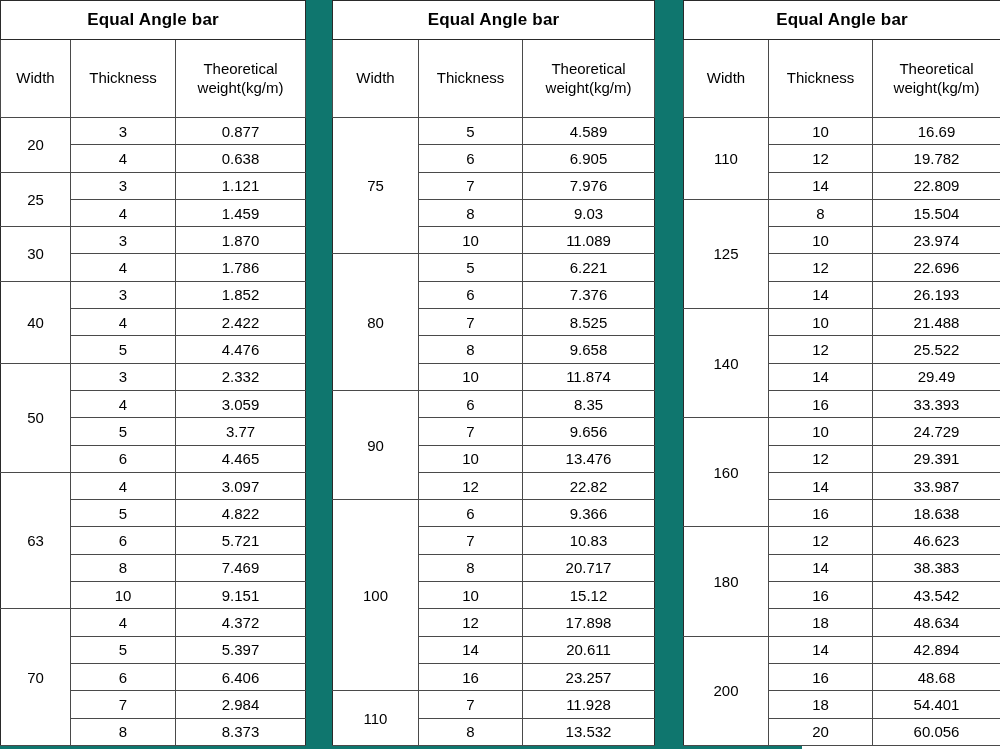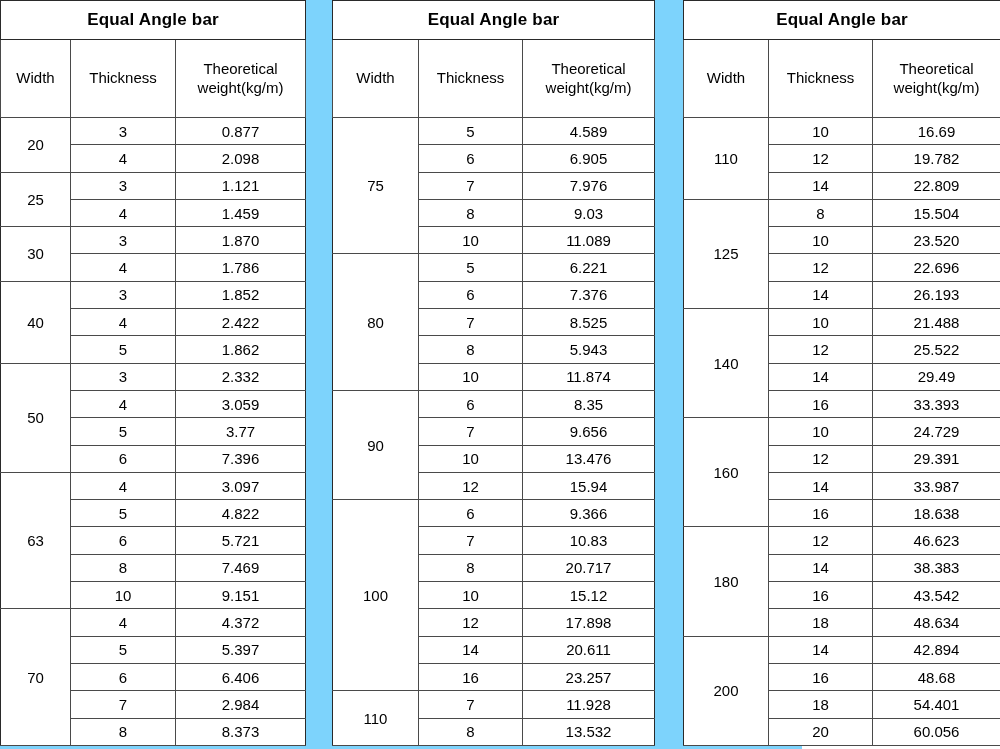--- a/index.html
+++ b/index.html
@@ -11,21 +11,21 @@
     width: 1000px;
     height: 749px;
     font-family: "Liberation Sans", sans-serif;
     color: #000000;
     overflow: hidden;
   }
   #page {
     position: relative;
     width: 802px;
     height: 749px;
-    background: #7dd3fc;
+    background: #0f766e;
     text-decoration: underline;
   }
   .table-wrap {
     position: absolute;
     top: 0;
     height: 749px;
     box-sizing: border-box;
   }
   .angle-table {
     border-collapse: collapse;
@@ -111,21 +111,21 @@
               <div class="">weight(kg/m)</div>
             </th>
           </tr>
           <tr class="group-start">
             <td class="width-cell" rowspan="2">20</td>
             <td class="thick-cell">3</td>
             <td class="weight-cell">0.877</td>
           </tr>
           <tr>
             <td class="thick-cell">4</td>
-            <td class="weight-cell">2.098</td>
+            <td class="weight-cell">0.638</td>
           </tr>
           <tr class="group-start">
             <td class="width-cell" rowspan="2">25</td>
             <td class="thick-cell">3</td>
             <td class="weight-cell">1.121</td>
           </tr>
           <tr>
             <td class="thick-cell">4</td>
             <td class="weight-cell">1.459</td>
           </tr>
@@ -142,38 +142,38 @@
             <td class="width-cell" rowspan="3">40</td>
             <td class="thick-cell">3</td>
             <td class="weight-cell">1.852</td>
           </tr>
           <tr>
             <td class="thick-cell">4</td>
             <td class="weight-cell">2.422</td>
           </tr>
           <tr>
             <td class="thick-cell">5</td>
-            <td class="weight-cell">1.862</td>
+            <td class="weight-cell">4.476</td>
           </tr>
           <tr class="group-start">
             <td class="width-cell" rowspan="4">50</td>
             <td class="thick-cell">3</td>
             <td class="weight-cell">2.332</td>
           </tr>
           <tr>
             <td class="thick-cell">4</td>
             <td class="weight-cell">3.059</td>
           </tr>
           <tr>
             <td class="thick-cell">5</td>
             <td class="weight-cell">3.77</td>
           </tr>
           <tr>
             <td class="thick-cell">6</td>
-            <td class="weight-cell">7.396</td>
+            <td class="weight-cell">4.465</td>
           </tr>
           <tr class="group-start">
             <td class="width-cell" rowspan="5">63</td>
             <td class="thick-cell">4</td>
             <td class="weight-cell">3.097</td>
           </tr>
           <tr>
             <td class="thick-cell">5</td>
             <td class="weight-cell">4.822</td>
           </tr>
@@ -262,42 +262,42 @@
           <tr>
             <td class="thick-cell">6</td>
             <td class="weight-cell">7.376</td>
           </tr>
           <tr>
             <td class="thick-cell">7</td>
             <td class="weight-cell">8.525</td>
           </tr>
           <tr>
             <td class="thick-cell">8</td>
-            <td class="weight-cell">5.943</td>
+            <td class="weight-cell">9.658</td>
           </tr>
           <tr>
             <td class="thick-cell">10</td>
             <td class="weight-cell">11.874</td>
           </tr>
           <tr class="group-start">
             <td class="width-cell" rowspan="4">90</td>
             <td class="thick-cell">6</td>
             <td class="weight-cell">8.35</td>
           </tr>
           <tr>
             <td class="thick-cell">7</td>
             <td class="weight-cell">9.656</td>
           </tr>
           <tr>
             <td class="thick-cell">10</td>
             <td class="weight-cell">13.476</td>
           </tr>
           <tr>
             <td class="thick-cell">12</td>
-            <td class="weight-cell">15.94</td>
+            <td class="weight-cell">22.82</td>
           </tr>
           <tr class="group-start">
             <td class="width-cell" rowspan="7">100</td>
             <td class="thick-cell">6</td>
             <td class="weight-cell">9.366</td>
           </tr>
           <tr>
             <td class="thick-cell">7</td>
             <td class="weight-cell">10.83</td>
           </tr>
@@ -366,21 +366,21 @@
             <td class="thick-cell">14</td>
             <td class="weight-cell">22.809</td>
           </tr>
           <tr class="group-start">
             <td class="width-cell" rowspan="4">125</td>
             <td class="thick-cell">8</td>
             <td class="weight-cell">15.504</td>
           </tr>
           <tr>
             <td class="thick-cell">10</td>
-            <td class="weight-cell">23.520</td>
+            <td class="weight-cell">23.974</td>
           </tr>
           <tr>
             <td class="thick-cell">12</td>
             <td class="weight-cell">22.696</td>
           </tr>
           <tr>
             <td class="thick-cell">14</td>
             <td class="weight-cell">26.193</td>
           </tr>
           <tr class="group-start">

